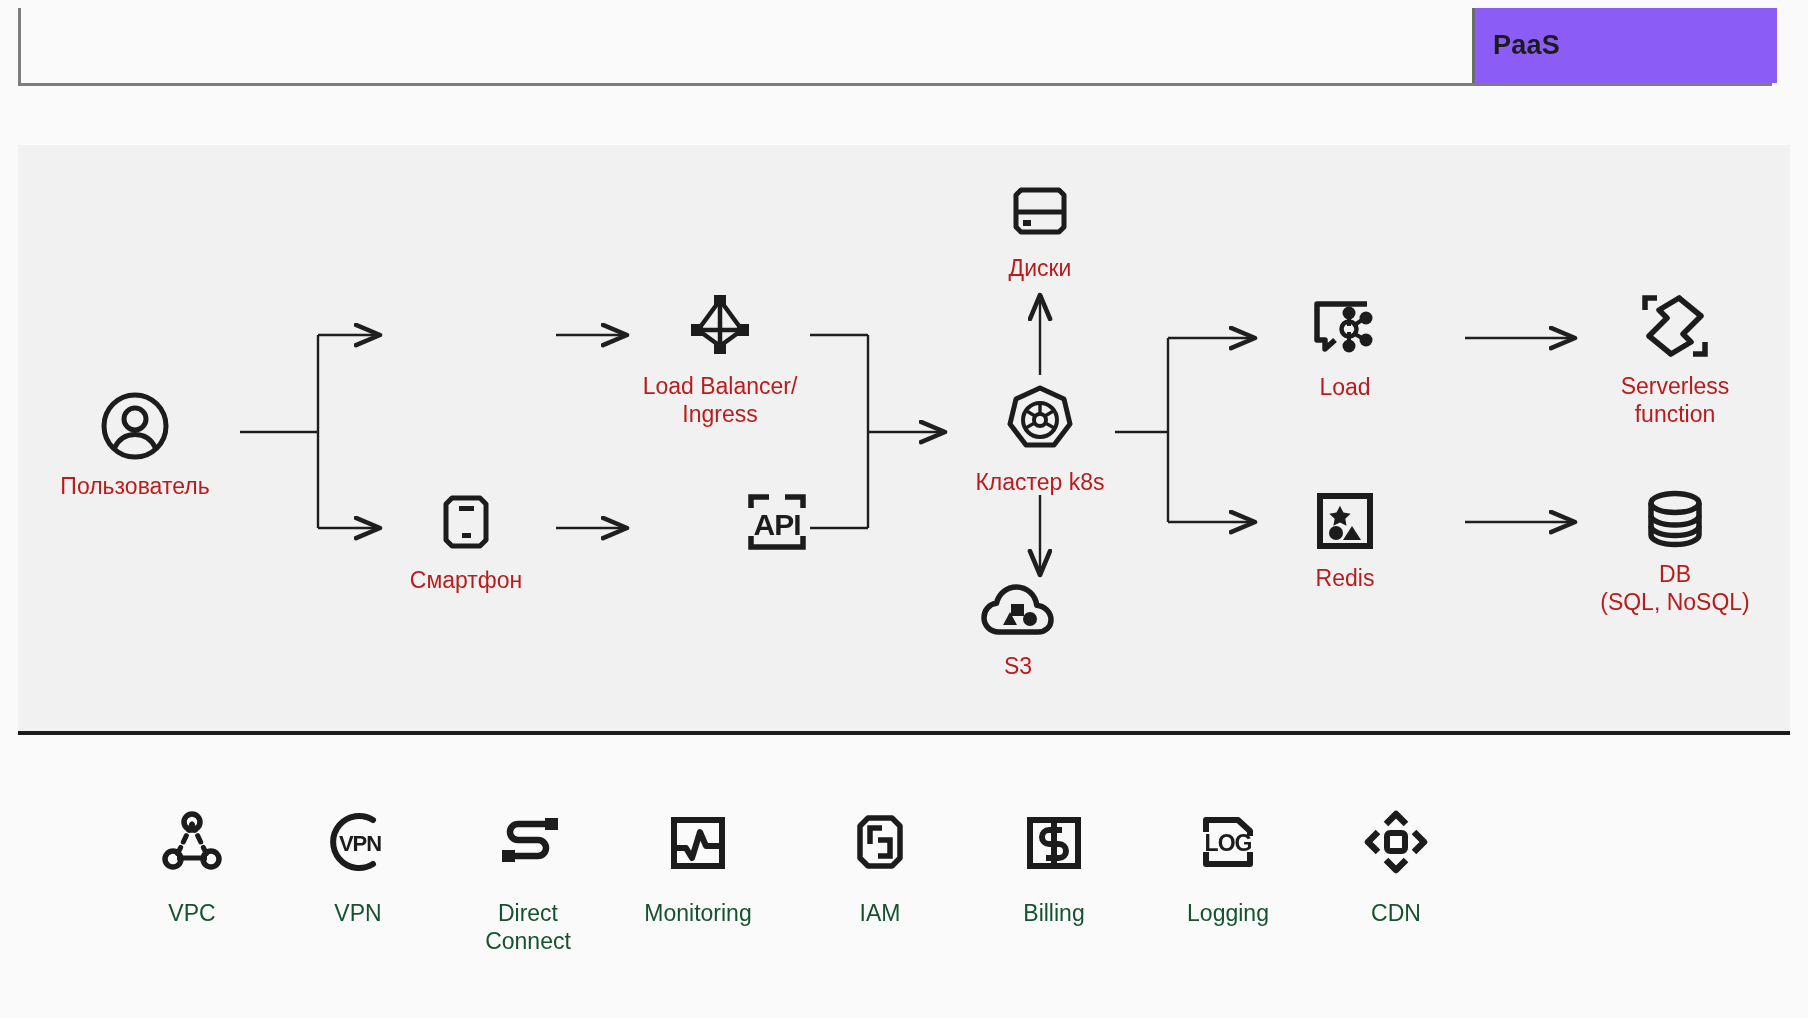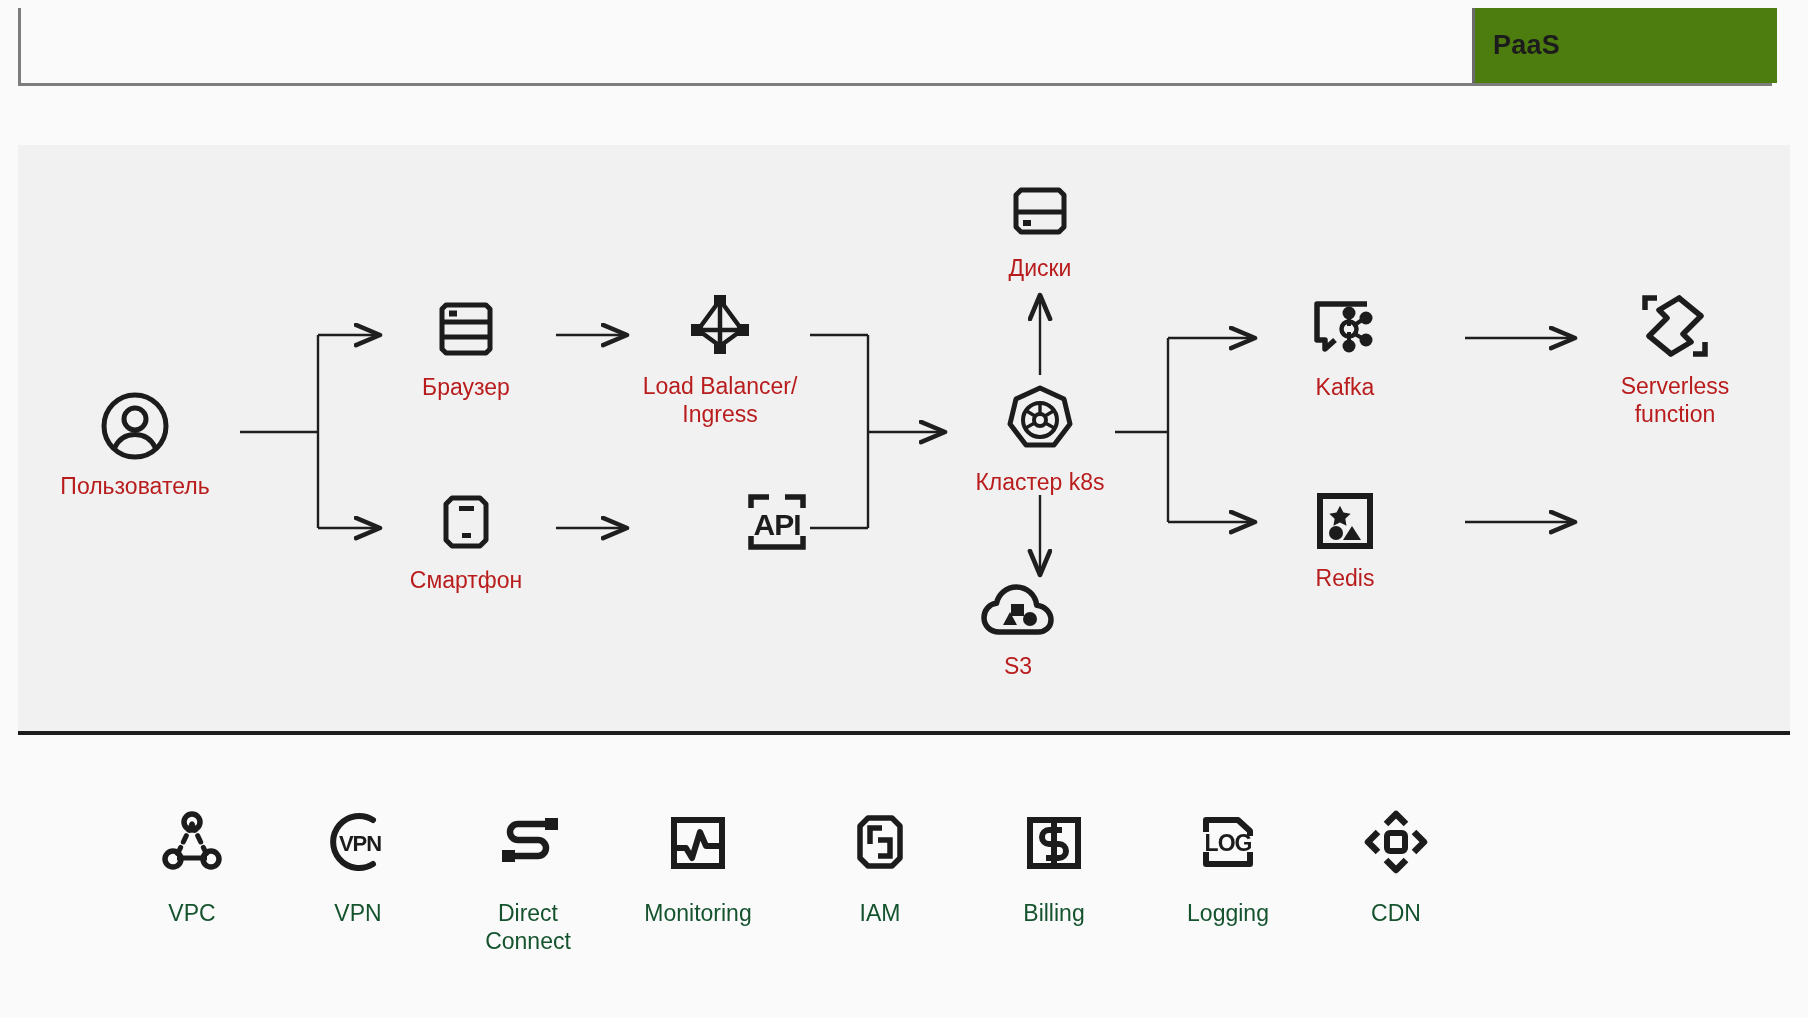--- a/index.html
+++ b/index.html
@@ -16,21 +16,21 @@
   
   .header-box{
     position:absolute;left:18px;top:8px;width:1754px;height:78px;
     border-left:3px solid #7d7d7d;
     border-bottom:3px solid #7d7d7d;
     box-sizing:border-box;
     background:#fafafa;
   }
   .paas-tag{
     position:absolute;left:1472px;top:8px;width:305px;height:75px;
-    background:#4d7c0f;
+    background:#8b5cf6;
     border-left:3px solid #6b6b6b;
     box-sizing:border-box;
     display:flex;align-items:center;
   }
   .paas-tag .paas-label{
     font-size:27px;font-weight:bold;color:#1c1c1c;margin-left:18px;letter-spacing:.2px;
   }
 
   
   .panel{
@@ -118,31 +118,20 @@
     <span class="icon">
       <svg width="72" height="72" viewBox="0 0 72 72">
         <circle cx="36" cy="36" r="31" fill="none" stroke="#1c1c1c" stroke-width="5"></circle>
         <circle cx="36" cy="29" r="11" fill="none" stroke="#1c1c1c" stroke-width="5"></circle>
         <path d="M15.5,58 C20,48.5 27,44.5 36,44.5 C45,44.5 52,48.5 56.5,58" fill="none" stroke="#1c1c1c" stroke-width="5" stroke-linecap="round"></path>
       </svg>
     </span>
     <span class="label">Пользователь</span>
   </div>
 
-  <div class="node" style="left:376px;top:295px;width:180px;">
-    <span class="icon">
-      <svg width="68" height="68" viewBox="0 0 68 68">
-        <path d="M10,14 L14,10 L54,10 L58,14 L58,54 L54,58 L14,58 L10,54 Z" fill="none" stroke="#1c1c1c" stroke-width="5" stroke-linejoin="round"></path>
-        <line x1="10" y1="27" x2="58" y2="27" stroke="#1c1c1c" stroke-width="5"></line>
-        <line x1="10" y1="42" x2="58" y2="42" stroke="#1c1c1c" stroke-width="5"></line>
-        <rect x="17" y="15.5" width="8" height="6" fill="#1c1c1c"></rect>
-      </svg>
-    </span>
-    <span class="label">Браузер</span>
-  </div>
 
   <div class="node" style="left:376px;top:488px;width:180px;">
     <span class="icon">
       <svg width="68" height="68" viewBox="0 0 68 68">
         <path d="M20,10 L48,10 L54,16 L54,52 L48,58 L20,58 L14,52 L14,16 Z" fill="none" stroke="#1c1c1c" stroke-width="5" stroke-linejoin="round"></path>
         <rect x="27" y="18" width="15" height="5" fill="#1c1c1c"></rect>
         <rect x="30" y="45" width="9" height="5" fill="#1c1c1c"></rect>
       </svg>
     </span>
     <span class="label">Смартфон</span>
@@ -227,21 +216,21 @@
           <line x1="44" y1="31" x2="53" y2="25"></line>
           <line x1="44" y1="38" x2="53" y2="43"></line>
         </g>
         <circle cx="40" cy="34" r="7.5" fill="none" stroke="#1c1c1c" stroke-width="4.5"></circle>
         <circle cx="40" cy="18" r="6.5" fill="#1c1c1c"></circle>
         <circle cx="40" cy="51" r="6.5" fill="#1c1c1c"></circle>
         <circle cx="57" cy="23" r="6.5" fill="#1c1c1c"></circle>
         <circle cx="57" cy="45" r="6.5" fill="#1c1c1c"></circle>
       </svg>
     </span>
-    <span class="label">Kafka</span>
+    <span class="label">Load</span>
   </div>
 
   <div class="node" style="left:1255px;top:488px;width:180px;">
     <span class="icon">
       <svg width="66" height="66" viewBox="0 0 66 66">
         <rect x="8" y="8" width="50" height="50" fill="none" stroke="#1c1c1c" stroke-width="6"></rect>
         <path d="M24,17 L28.3,25.2 L37,26.5 L30.5,32.7 L32,41.3 L24,37.3 L16,41.3 L17.5,32.7 L11,26.5 L19.7,25.2 Z" transform="translate(5,-1) scale(0.82) translate(4,6)" fill="#1c1c1c"></path>
         <circle cx="24" cy="45" r="7" fill="#1c1c1c"></circle>
         <path d="M40,38 L49,52 L31,52 Z" fill="#1c1c1c"></path>
       </svg>
@@ -257,20 +246,32 @@
         <path d="M12,46 L30,28 L22,20 L42,8" fill="none" stroke="#1c1c1c" stroke-width="5.5" stroke-linejoin="round" stroke-linecap="round"></path>
         <path d="M64,26 L46,44 L54,52 L34,64" fill="none" stroke="#1c1c1c" stroke-width="5.5" stroke-linejoin="round" stroke-linecap="round"></path>
         <path d="M42,8 L64,26" fill="none" stroke="#1c1c1c" stroke-width="5.5" stroke-linejoin="round"></path>
         <path d="M12,46 L34,64" fill="none" stroke="#1c1c1c" stroke-width="5.5" stroke-linejoin="round"></path>
       </svg>
     </span>
     <span class="label">Serverless
 function</span>
   </div>
 
+  <div class="node" style="left:1575px;top:488px;width:200px;">
+    <span class="icon">
+      <svg width="66" height="62" viewBox="0 0 66 62">
+        <ellipse cx="33" cy="15" rx="24" ry="9.5" fill="none" stroke="#1c1c1c" stroke-width="5.5"></ellipse>
+        <path d="M9,15 L9,47 C9,52.2 19.7,56.5 33,56.5 C46.3,56.5 57,52.2 57,47 L57,15" fill="none" stroke="#1c1c1c" stroke-width="5.5"></path>
+        <path d="M9,27.5 C9,32.7 19.7,37 33,37 C46.3,37 57,32.7 57,27.5" fill="none" stroke="#1c1c1c" stroke-width="5.5"></path>
+        <path d="M9,38 C9,43.2 19.7,47.5 33,47.5 C46.3,47.5 57,43.2 57,38" fill="none" stroke="#1c1c1c" stroke-width="5.5"></path>
+      </svg>
+    </span>
+    <span class="label">DB
+(SQL, NoSQL)</span>
+  </div>
 
   <div class="services">
 
     <div class="svc" style="left:102px;top:38px;">
       <span class="icon">
         <svg width="72" height="72" viewBox="0 0 72 72">
           <g stroke="#1c1c1c" stroke-width="5" stroke-linecap="round" stroke-dasharray="7 6">
             <line x1="36" y1="18" x2="21" y2="49"></line>
             <line x1="36" y1="18" x2="51" y2="49"></line>
           </g>

